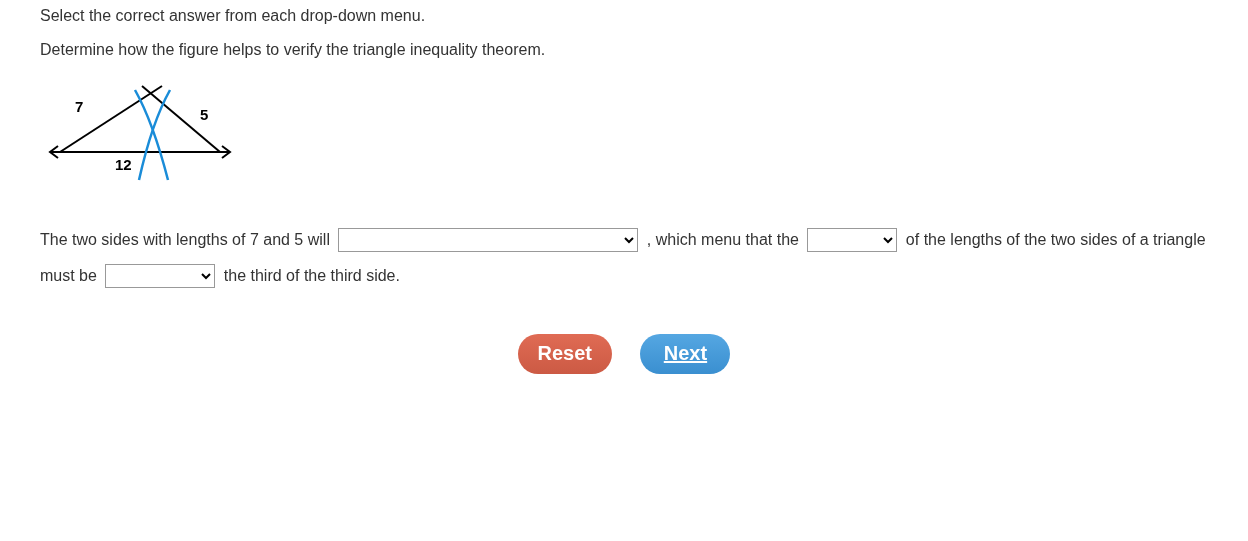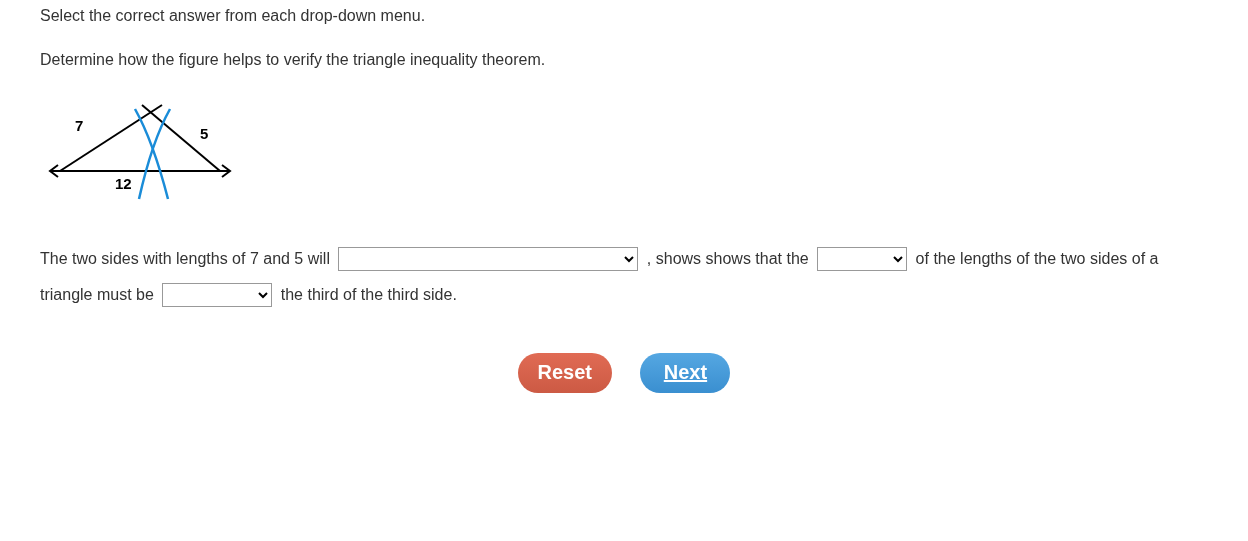--- a/index.html
+++ b/index.html
@@ -8,25 +8,25 @@
       padding: 0;
     }
     body {
       font-family: Arial, Helvetica, sans-serif;
       font-size: 16px;
       color: #333;
       padding: 5px 40px 40px 40px;
       background: #fff;
     }
     .instruction {
-      margin-bottom: 22px;
+      margin-bottom: 12px;
       line-height: 1.4;
     }
     .prompt {
-      margin-bottom: 29px;
+      margin-bottom: 20px;
       line-height: 1.4;
     }
     .figure {
       margin-bottom: 25px;
       margin-left: 0;
     }
     .sentence {
       line-height: 2.2;
       display: block;
       max-width: 1180px;
@@ -114,21 +114,21 @@
     <text x="160" y="38" class="fig-label">5</text>
     <text x="75" y="88" class="fig-label">12</text>
   </svg>
 </div>
 
 <div class="sentence">
   <span class="sentence-part">The two sides with lengths of 7 and 5 will</span>
   <select class="dropdown wide" value="">
     <option value=""></option>
   </select>
-  <span class="sentence-part">, shows shows that the</span>
+  <span class="sentence-part">, which menu that the</span>
   <select class="dropdown small" value="">
     <option value=""></option>
   </select>
   <span class="sentence-part">of the lengths of the two sides of a triangle must be</span>
   <select class="dropdown medium" value="">
     <option value=""></option>
   </select>
   <span class="sentence-part">the third of the third side.</span>
 </div>
 

